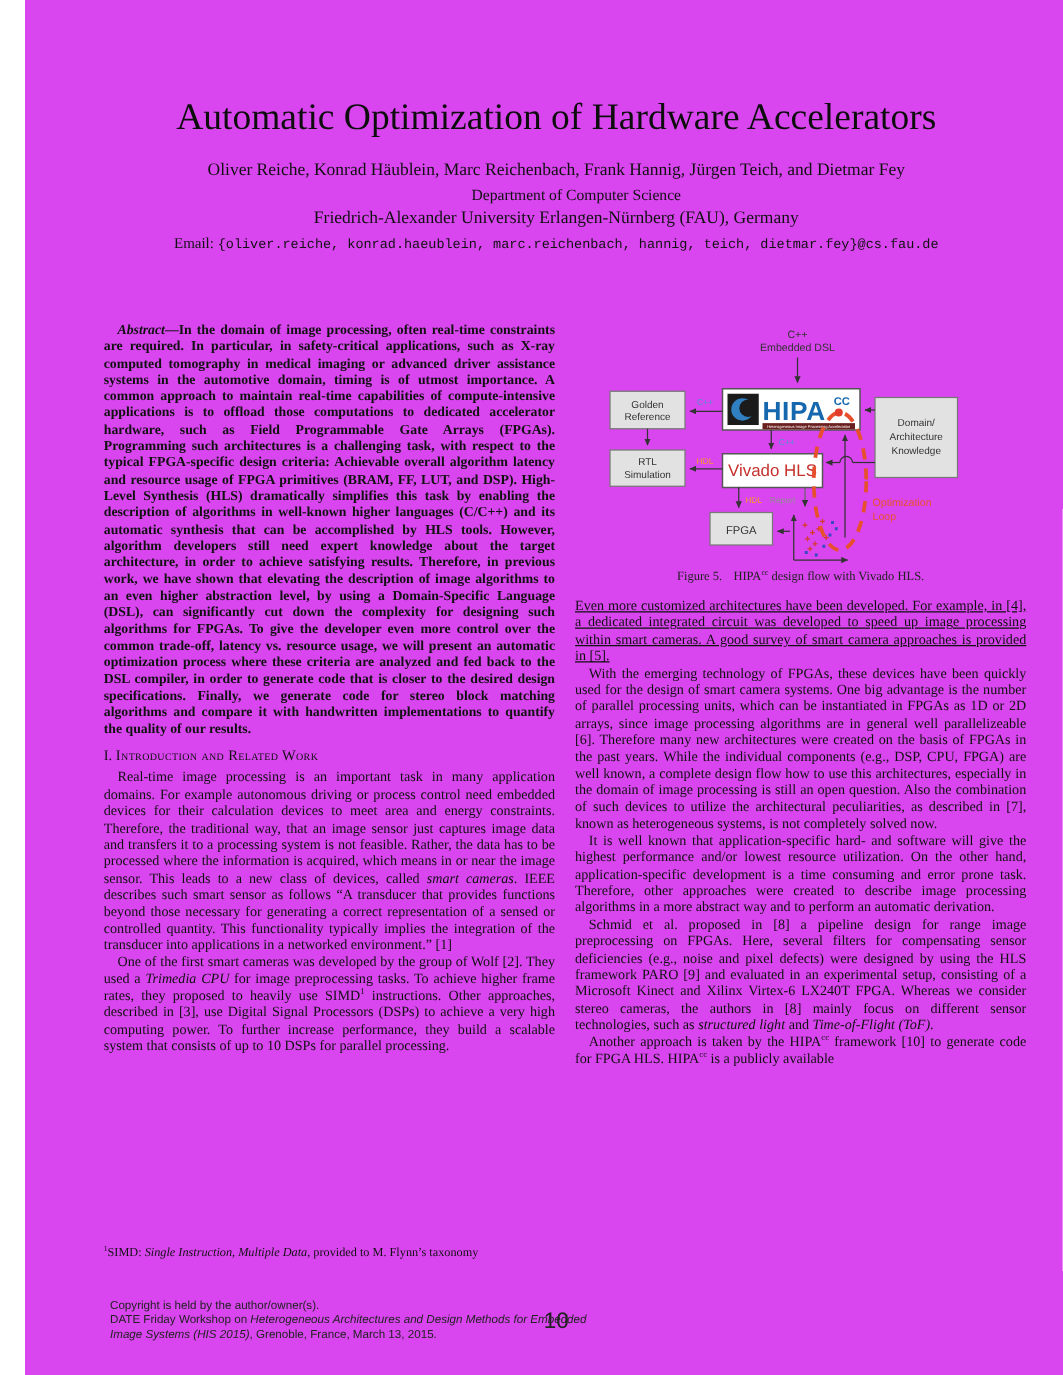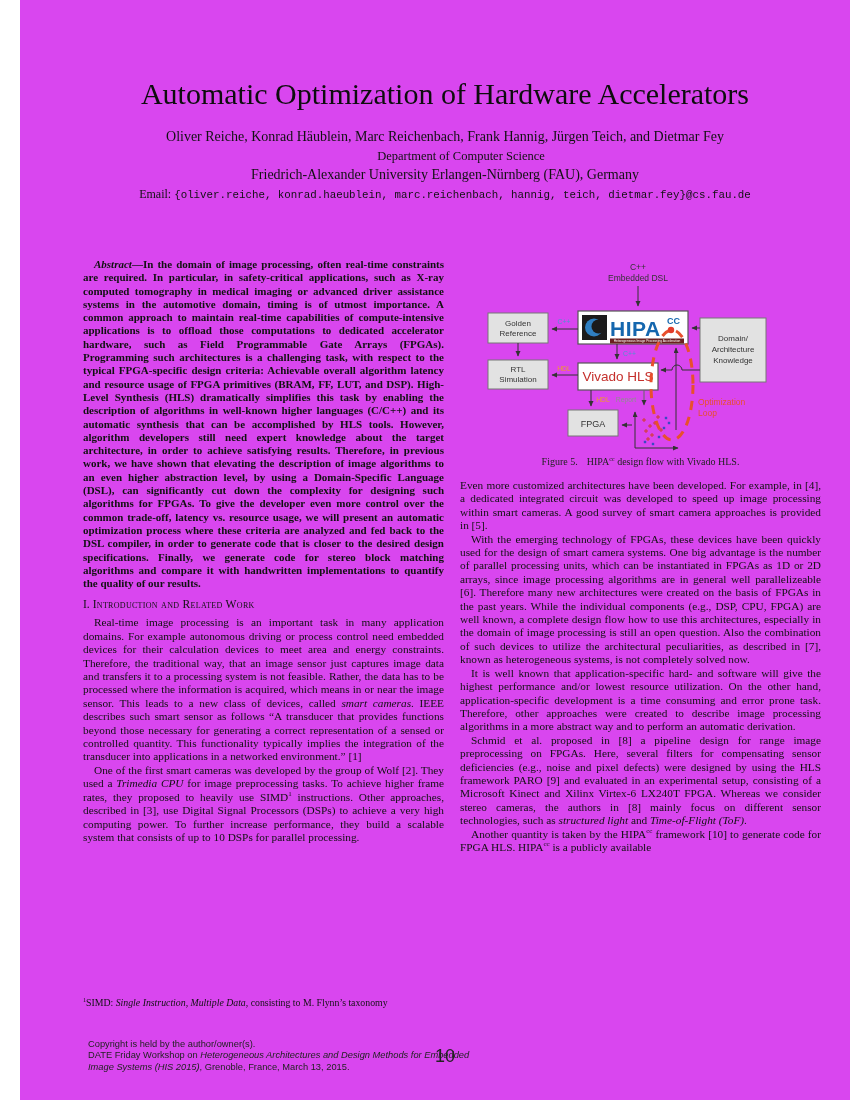--- a/index.html
+++ b/index.html
@@ -57,21 +57,21 @@
     <div class="univ">Friedrich-Alexander University Erlangen-Nürnberg (FAU), Germany</div>
     <div class="email"><span>Email: </span><span class="tt">{oliver.reiche, konrad.haeublein, marc.reichenbach, hannig, teich, dietmar.fey}@cs.fau.de</span></div>
   </div>
 
   <div class="col-left">
     <p class="abstract"><span class="s-bi">Abstract</span><span class="s-b">—In the domain of image processing, often real-time constraints are required. In particular, in safety-critical applications, such as X-ray computed tomography in medical imaging or advanced driver assistance systems in the automotive domain, timing is of utmost importance. A common approach to maintain real-time capabilities of compute-intensive applications is to offload those computations to dedicated accelerator hardware, such as Field Programmable Gate Arrays (FPGAs). Programming such architectures is a challenging task, with respect to the typical FPGA-specific design criteria: Achievable overall algorithm latency and resource usage of FPGA primitives (BRAM, FF, LUT, and DSP). High-Level Synthesis (HLS) dramatically simplifies this task by enabling the description of algorithms in well-known higher languages (C/C++) and its automatic synthesis that can be accomplished by HLS tools. However, algorithm developers still need expert knowledge about the target architecture, in order to achieve satisfying results. Therefore, in previous work, we have shown that elevating the description of image algorithms to an even higher abstraction level, by using a Domain-Specific Language (DSL), can significantly cut down the complexity for designing such algorithms for FPGAs. To give the developer even more control over the common trade-off, latency vs. resource usage, we will present an automatic optimization process where these criteria are analyzed and fed back to the DSL compiler, in order to generate code that is closer to the desired design specifications. Finally, we generate code for stereo block matching algorithms and compare it with handwritten implementations to quantify the quality of our results.</span></p>
     <h2 class="sect"><span>I.</span> <span class="sc">Introduction and Related Work</span></h2>
     <p class="par"><span>Real-time image processing is an important task in many application domains. For example autonomous driving or process control need embedded devices for their calculation devices to meet area and energy constraints. Therefore, the traditional way, that an image sensor just captures image data and transfers it to a processing system is not feasible. Rather, the data has to be processed where the information is acquired, which means in or near the image sensor. This leads to a new class of devices, called </span><span class="s-i">smart cameras</span><span>. IEEE describes such smart sensor as follows “A transducer that provides functions beyond those necessary for generating a correct representation of a sensed or controlled quantity. This functionality typically implies the integration of the transducer into applications in a networked environment.” [1]</span></p>
     <p class="par"><span>One of the first smart cameras was developed by the group of Wolf [2]. They used a </span><span class="s-i">Trimedia CPU</span><span> for image preprocessing tasks. To achieve higher frame rates, they proposed to heavily use SIMD</span><span class="s-sup">1</span><span> instructions. Other approaches, described in [3], use Digital Signal Processors (DSPs) to achieve a very high computing power. To further increase performance, they build a scalable system that consists of up to 10 DSPs for parallel processing.</span></p>
   </div>
-  <div class="footnote"><span class="s-sup">1</span><span>SIMD: </span><span class="s-i">Single Instruction, Multiple Data</span><span>, consisting to M. Flynn’s taxonomy</span></div>
+  <div class="footnote"><span class="s-sup">1</span><span>SIMD: </span><span class="s-i">Single Instruction, Multiple Data</span><span>, provided to M. Flynn’s taxonomy</span></div>
 
   <svg class="figsvg" width="360" height="192" viewBox="0 0 360 192">
     <defs>
       <marker id="ah" markerWidth="8" markerHeight="8" refX="5" refY="2.5" orient="auto">
         <path d="M0,0 L5.5,2.5 L0,5 z" fill="#333"></path>
       </marker>
     </defs>
 
     <text x="178" y="10" font-size="8.5" fill="#333" text-anchor="middle">C++</text>
     <text x="178" y="21" font-size="8.5" fill="#333" text-anchor="middle">Embedded DSL</text>
@@ -167,25 +167,25 @@
     <circle cx="211" cy="70" r="3.2" fill="#e23c2a"></circle>
     <text x="238" y="145" font-size="8.5" fill="#e8502d">Optimization</text>
     <text x="238" y="156" font-size="8.5" fill="#e8502d">Loop</text>
   </svg>
 
   <div class="figcaption">
     <span class="pref">Figure 5.</span><span><span>HIPA</span><span class="s-sup">cc</span><span> design flow with Vivado HLS.</span></span>
   </div>
 
   <div class="col-right">
-    <p class="par" style="text-indent:0;">Even more customized architectures have been developed. For example, in [4], a dedicated integrated circuit was developed to speed up image processing within smart cameras. A good survey of smart camera approaches is provided in [5].</p>
+    <p class="par" style="text-indent:0;text-decoration:underline;">Even more customized architectures have been developed. For example, in [4], a dedicated integrated circuit was developed to speed up image processing within smart cameras. A good survey of smart camera approaches is provided in [5].</p>
     <p class="par">With the emerging technology of FPGAs, these devices have been quickly used for the design of smart camera systems. One big advantage is the number of parallel processing units, which can be instantiated in FPGAs as 1D or 2D arrays, since image processing algorithms are in general well parallelizeable [6]. Therefore many new architectures were created on the basis of FPGAs in the past years. While the individual components (e.g., DSP, CPU, FPGA) are well known, a complete design flow how to use this architectures, especially in the domain of image processing is still an open question. Also the combination of such devices to utilize the architectural peculiarities, as described in [7], known as heterogeneous systems, is not completely solved now.</p>
     <p class="par">It is well known that application-specific hard- and software will give the highest performance and/or lowest resource utilization. On the other hand, application-specific development is a time consuming and error prone task. Therefore, other approaches were created to describe image processing algorithms in a more abstract way and to perform an automatic derivation.</p>
     <p class="par"><span>Schmid et al. proposed in [8] a pipeline design for range image preprocessing on FPGAs. Here, several filters for compensating sensor deficiencies (e.g., noise and pixel defects) were designed by using the HLS framework PARO [9] and evaluated in an experimental setup, consisting of a Microsoft Kinect and Xilinx Virtex-6 LX240T FPGA. Whereas we consider stereo cameras, the authors in [8] mainly focus on different sensor technologies, such as </span><span class="s-i">structured light</span><span> and </span><span class="s-i">Time-of-Flight (ToF)</span><span>.</span></p>
-    <p class="par"><span>Another quantity is taken by the HIPA</span><span class="s-sup">cc</span><span> framework [10] to generate code for FPGA HLS. HIPA</span><span class="s-sup">cc</span><span> is a publicly available</span></p>
+    <p class="par"><span>Another approach is taken by the HIPA</span><span class="s-sup">cc</span><span> framework [10] to generate code for FPGA HLS. HIPA</span><span class="s-sup">cc</span><span> is a publicly available</span></p>
   </div>
 
   <div class="footer">
     <div>Copyright is held by the author/owner(s).</div>
     <div><span>DATE Friday Workshop on </span><span class="s-i">Heterogeneous Architectures and Design Methods for Embedded Image Systems (HIS 2015)</span><span>, Grenoble, France, March 13, 2015.</span></div>
   </div>
   <div class="pagenum">10</div>
 
 </div>
 

